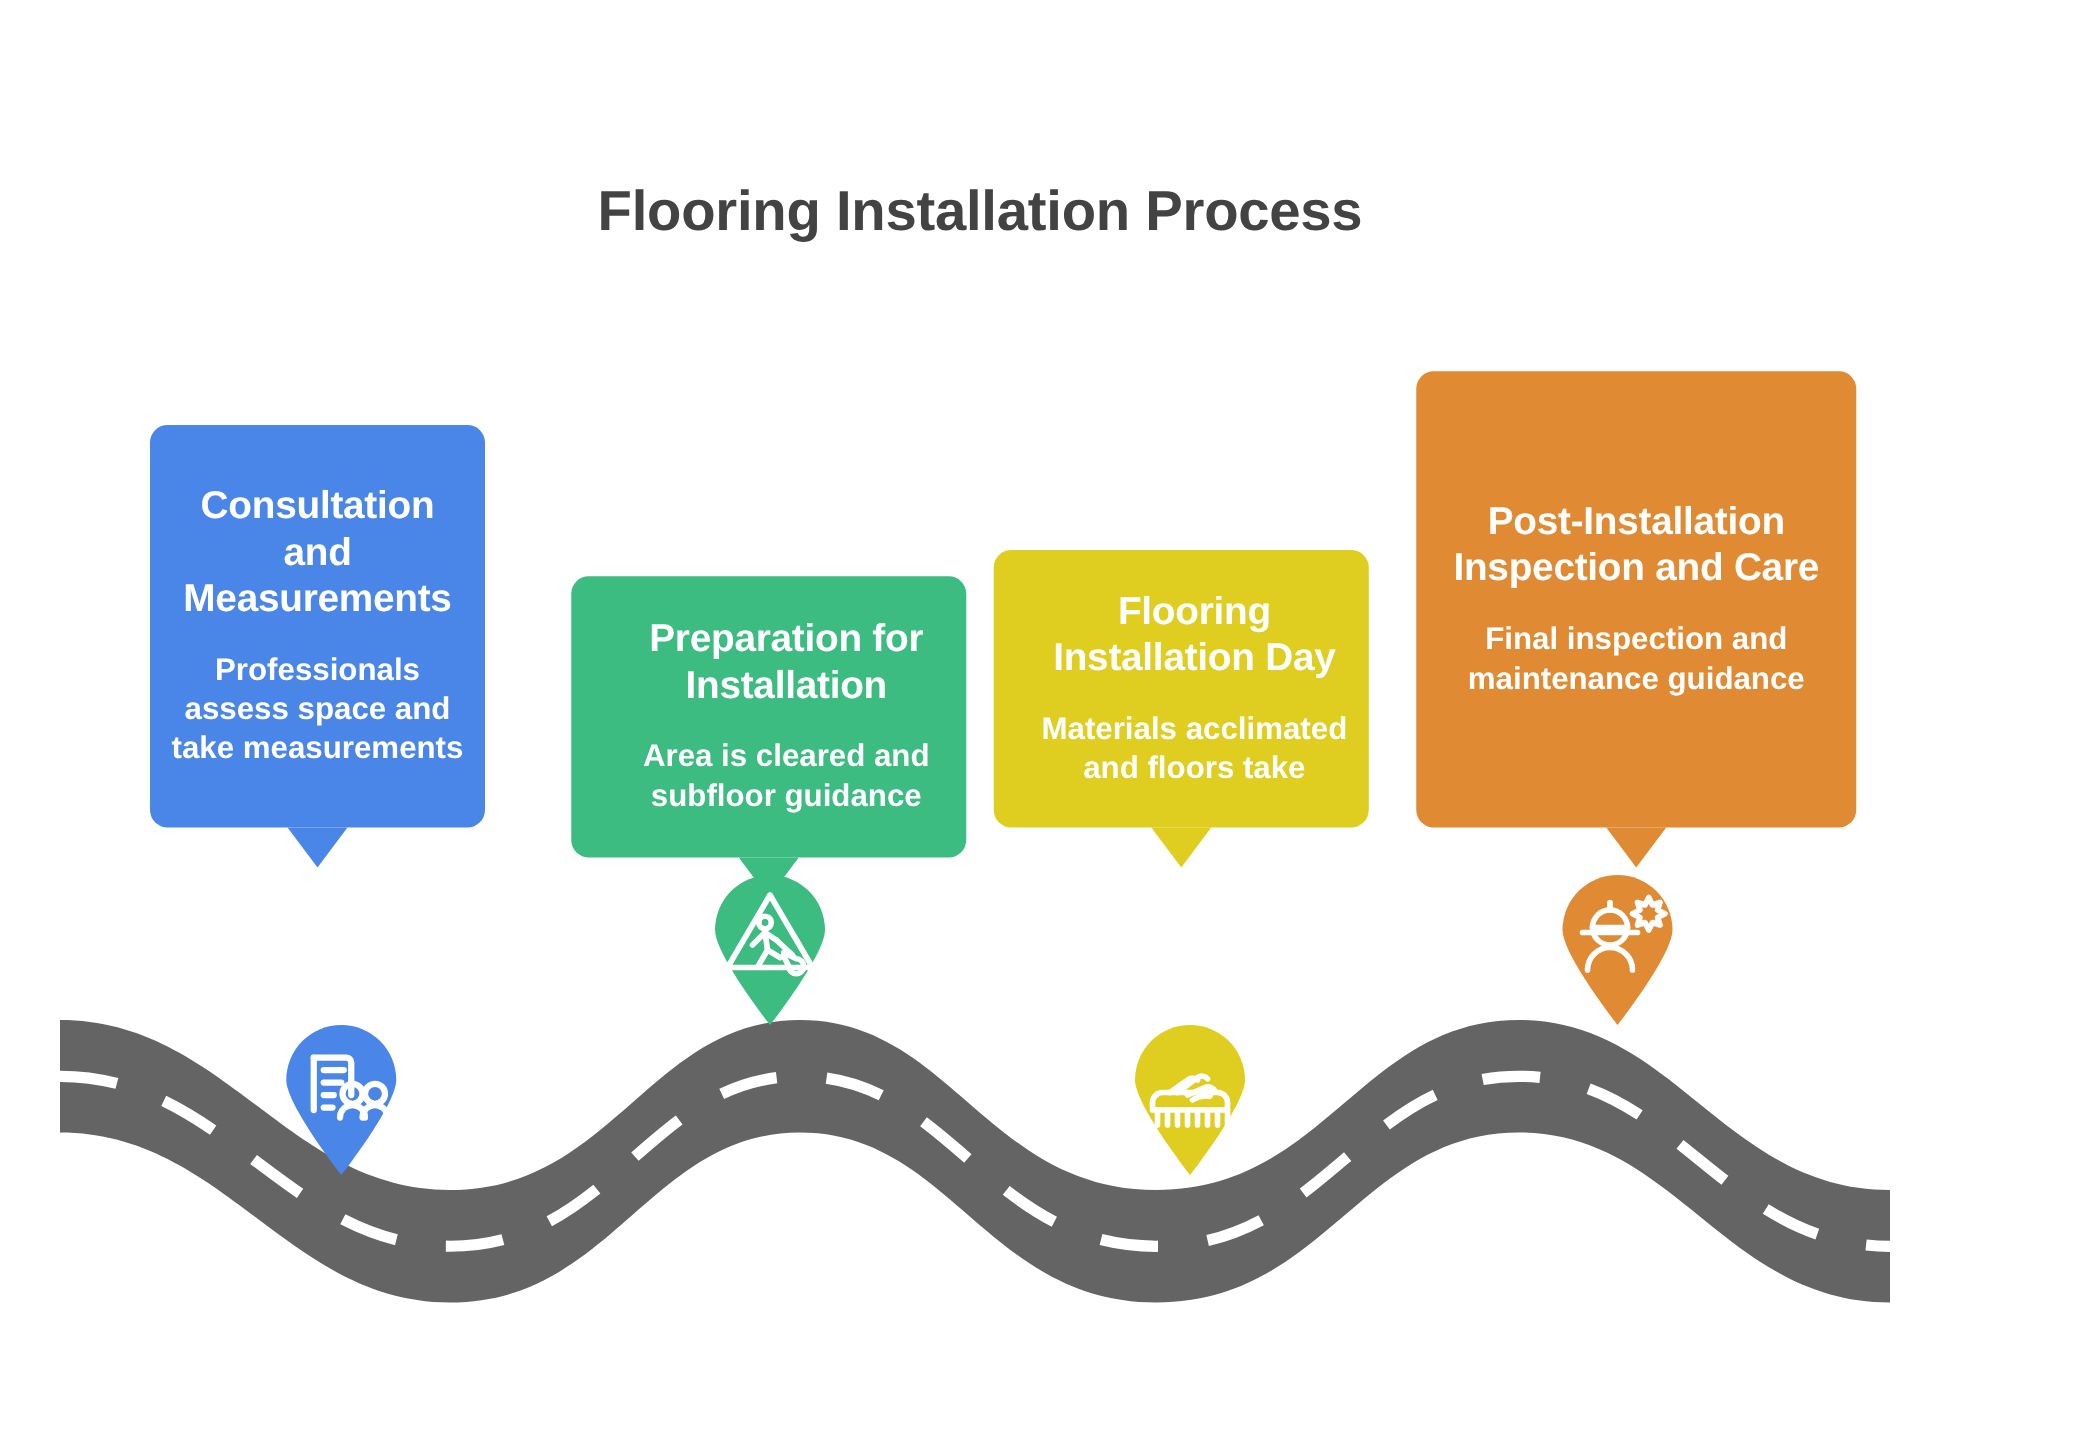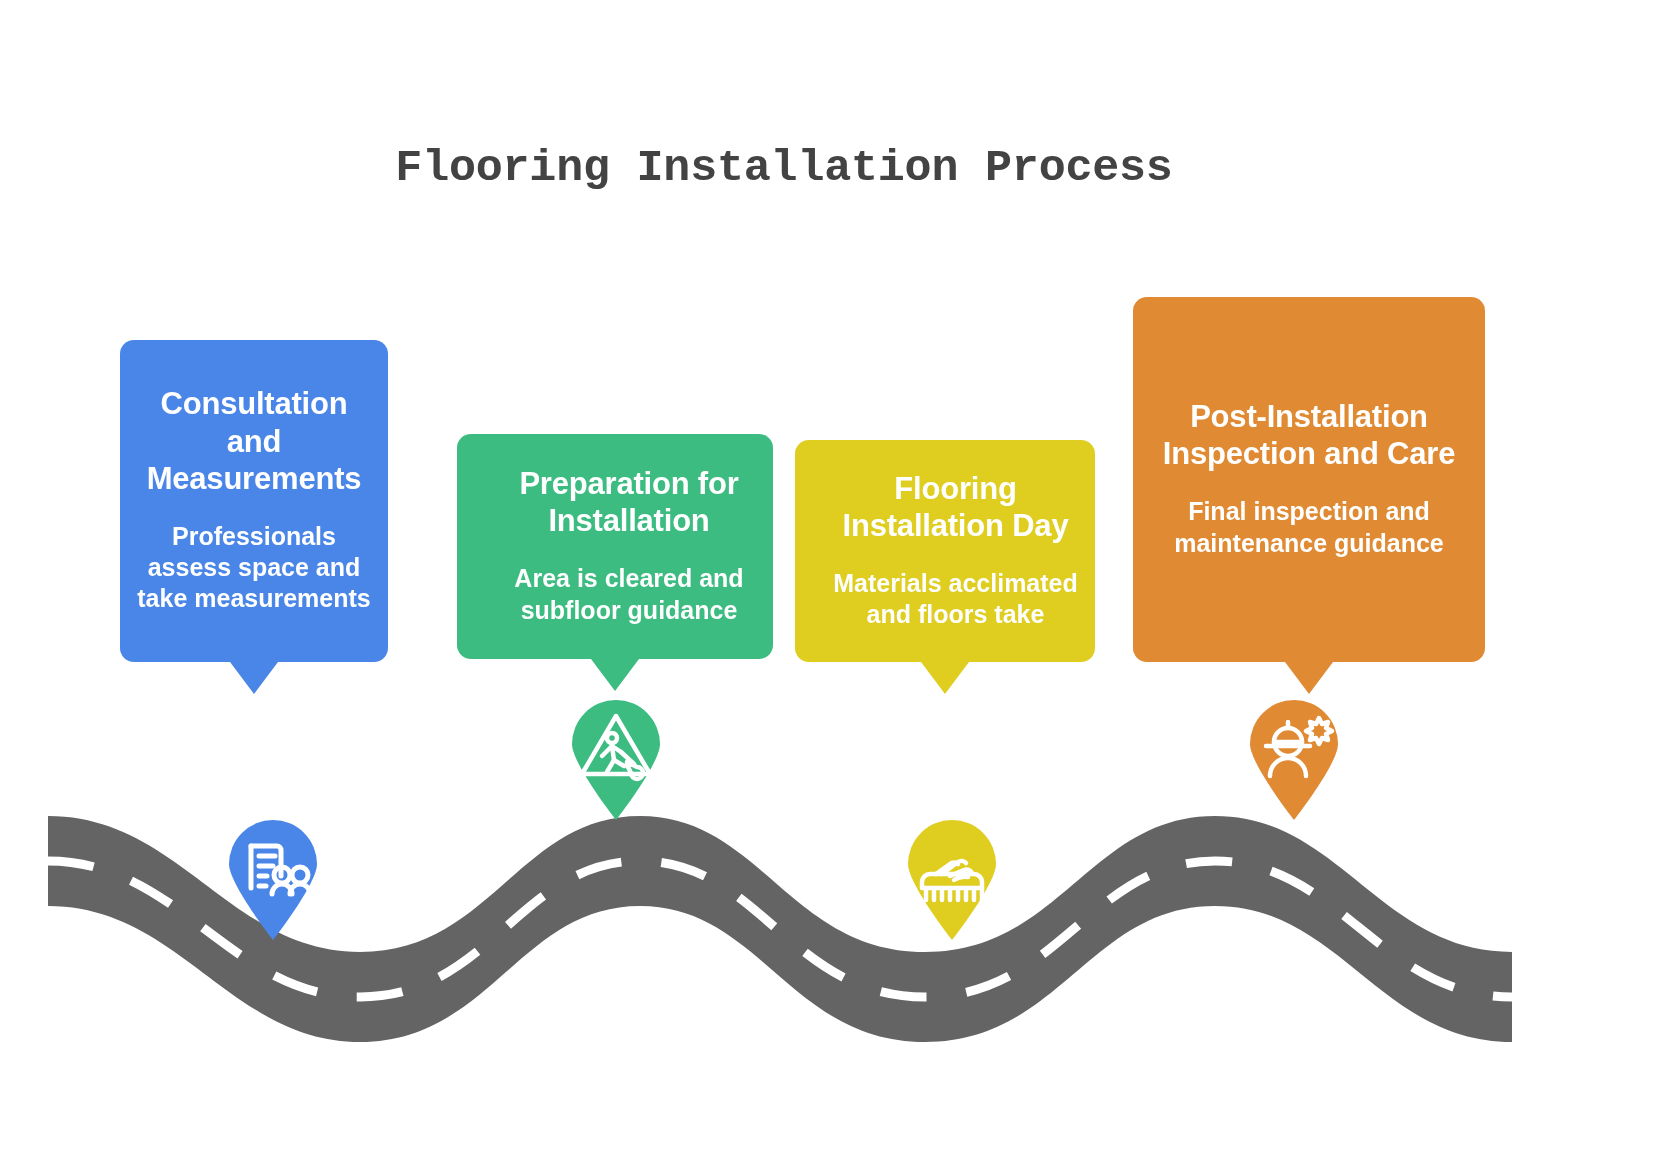--- a/index.html
+++ b/index.html
@@ -10,21 +10,20 @@
   }
   #stage { position:absolute; inset:0; width:1660px; height:1154px; }
 
   
   #title {
     position:absolute; left:0; top:144px; width:1568px;
     text-align:center;
     font-size:45px; font-weight:bold; color:#434343;
     letter-spacing:-0.2px;
     line-height:1.1;
-    font-family:Liberation Mono, monospace;
   }
 
   
   #road-layer { position:absolute; left:0; top:0; width:1660px; height:1154px; }
 
   
   .card {
     position:absolute;
     border-radius:14px;
     color:#ffffff;
@@ -45,21 +44,21 @@
     position:absolute; top:100%; left:50%;
     width:0; height:0;
     margin-left:-24px;
     border-left:24px solid transparent;
     border-right:24px solid transparent;
     border-top-width:32px; border-top-style:solid;
   }
 
   #card-0 { left:120px; top:340px; width:268px; height:322px; background:#4a86e8; }
   #card-0 .card-tail { border-top-color:#4a86e8; }
-  #card-1 { left:457px; top:434px; width:316px; height:225px; background:#3cbc80;padding-left:44px; }
+  #card-1 { left:457px; top:461px; width:316px; height:225px; background:#3cbc80;padding-left:44px; }
   #card-1 .card-tail { border-top-color:#3cbc80; }
   #card-2 { left:795px; top:440px; width:300px; height:222px; background:#dfcd20;padding-left:37px; }
   #card-2 .card-tail { border-top-color:#dfcd20; }
   #card-3 { left:1133px; top:297px; width:352px; height:365px; background:#e08a33; }
   #card-3 .card-tail { border-top-color:#e08a33; }
 
   
   .pin { position:absolute; width:88px; height:118px; }
   .pin svg { display:block; width:88px; height:118px; overflow:visible; }
   #pin-0 { left:229px; top:822px; }

